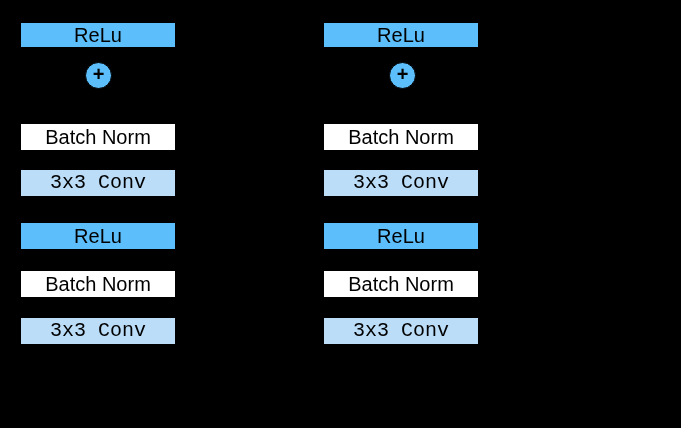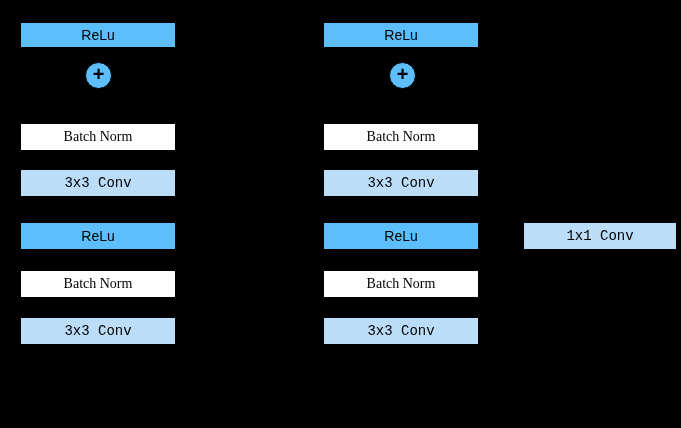--- a/index.html
+++ b/index.html
@@ -15,28 +15,28 @@
     font-family: "Liberation Sans", sans-serif;
     overflow: hidden;
   }
   .box {
     position: absolute;
     box-sizing: border-box;
     border: 1px solid var(--border, #000000);
     display: flex;
     align-items: center;
     justify-content: center;
-    font-size: 14px;
+    font-size: 20px;
     line-height: 1;
     color: var(--text, #000000);
     white-space: nowrap;
   }
   .relu { background: var(--relu-fill, #5cbefa); }
   .conv { background: var(--conv-fill, #bbddf8); font-family: Liberation Mono, monospace; }
-  .norm { background: var(--norm-fill, #ffffff); font-family: Liberation Serif, serif; }
+  .norm { background: var(--norm-fill, #ffffff); }
   .add-circle {
     position: absolute;
     box-sizing: border-box;
     width: 27px;
     height: 27px;
     border-radius: 50%;
     background: var(--relu-fill, #5cbefa);
     border: 1px solid var(--border, #000000);
     display: flex;
     align-items: center;
@@ -74,15 +74,14 @@
   <div class="box conv c1 row-conv-bot">3x3 Conv</div>
 
   <div class="box relu c2 row-relu-top">ReLu</div>
   <div class="add-circle add-c2">+</div>
   <div class="box norm c2 row-norm-top">Batch Norm</div>
   <div class="box conv c2 row-conv-top">3x3 Conv</div>
   <div class="box relu c2 row-relu-mid">ReLu</div>
   <div class="box norm c2 row-norm-bot">Batch Norm</div>
   <div class="box conv c2 row-conv-bot">3x3 Conv</div>
 
-  <div class="box conv shortcut-conv">1x1 Conv</div>
 
 </div>
 
 </body></html>

